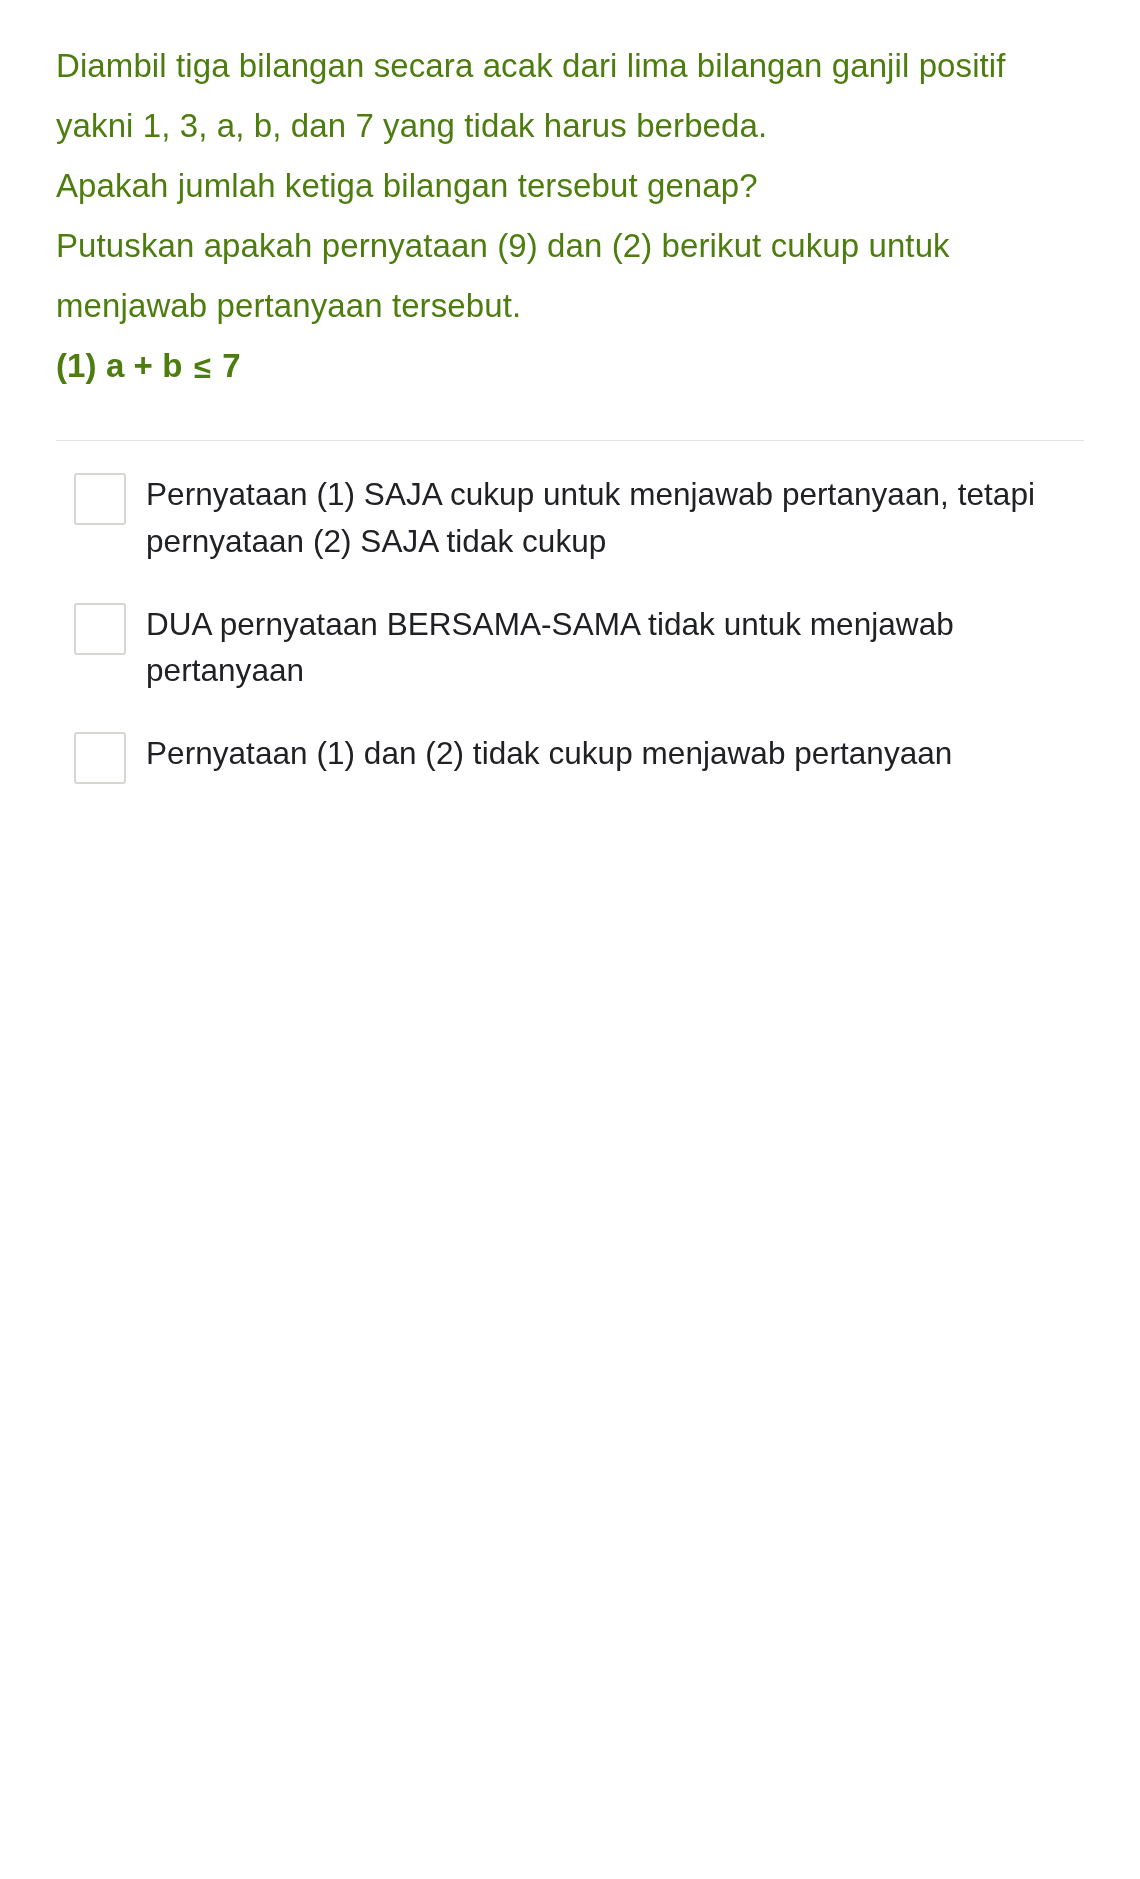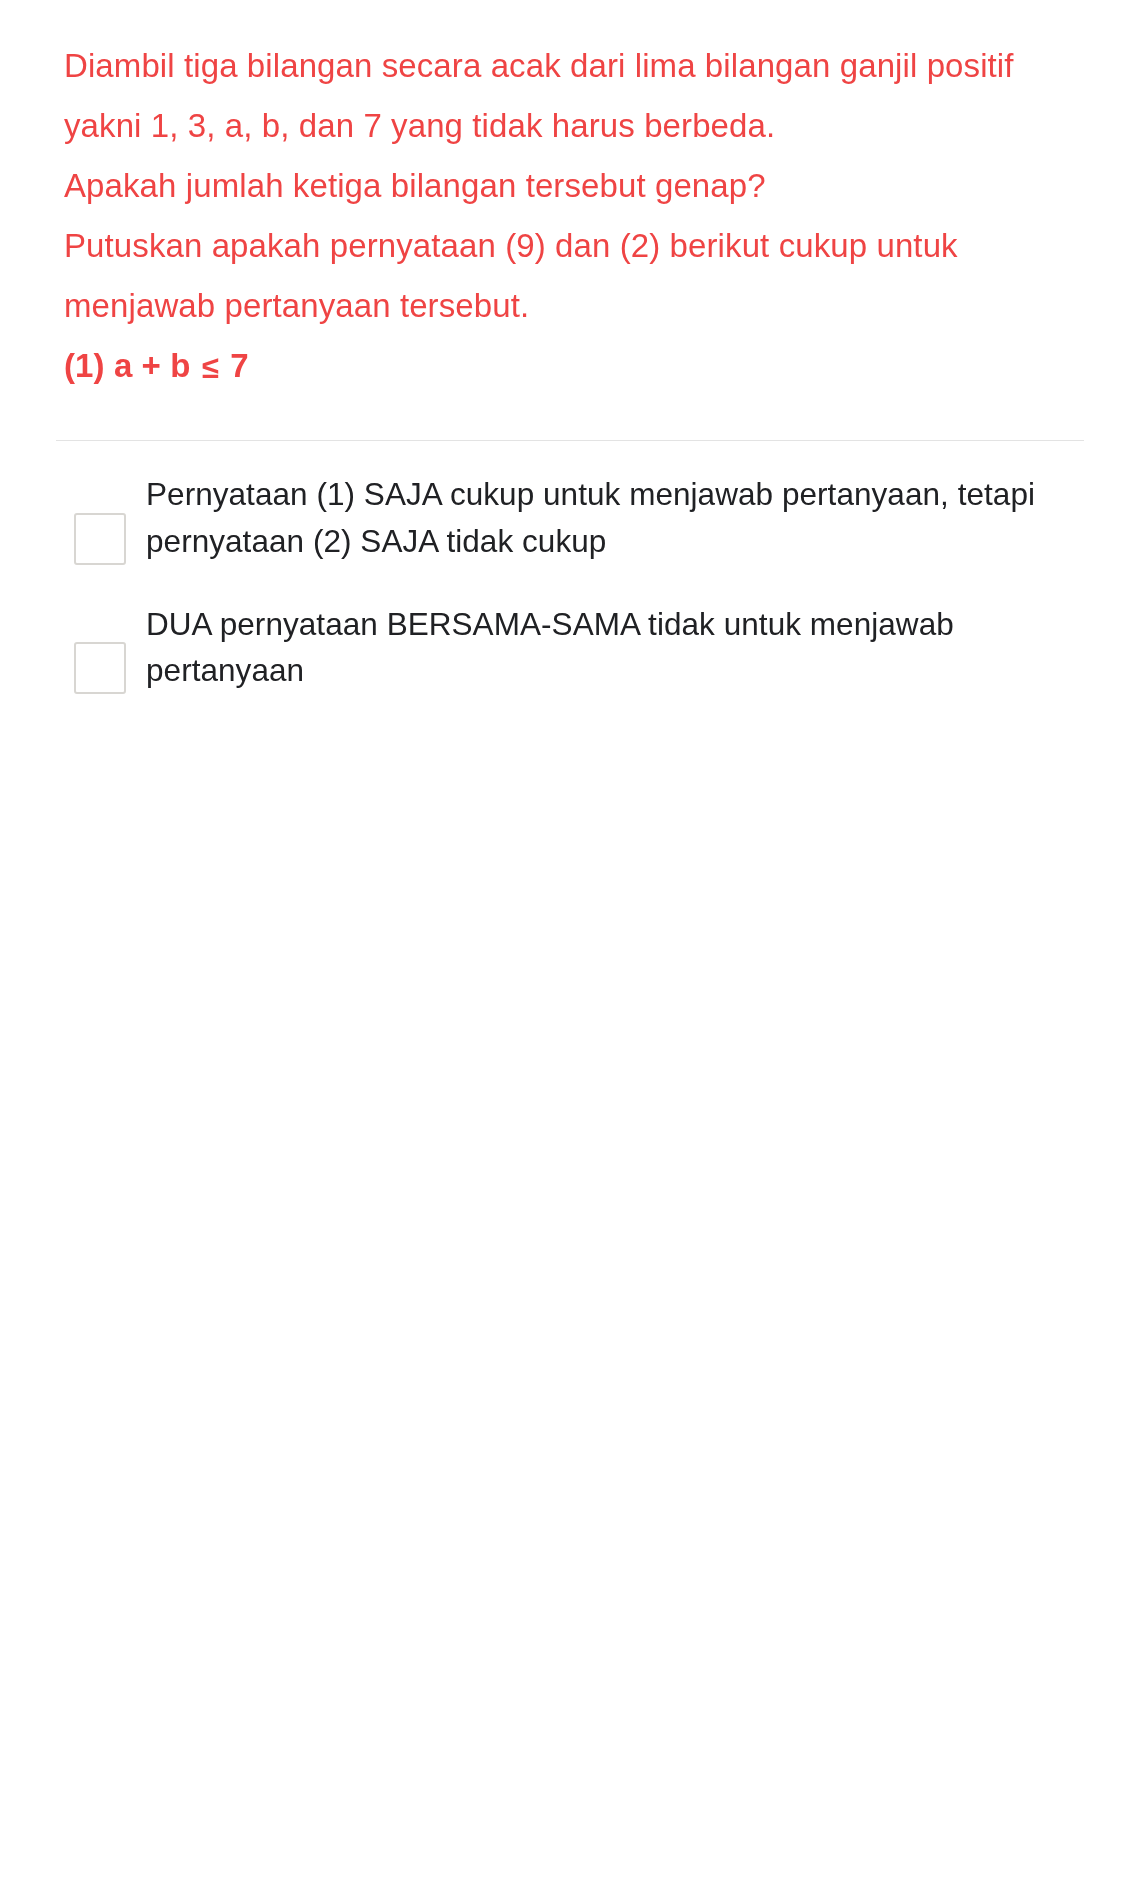--- a/index.html
+++ b/index.html
@@ -15,23 +15,22 @@
     -webkit-font-smoothing: antialiased;
   }
   .page {
     width: 1140px;
     box-sizing: border-box;
     padding: 36px 56px 40px 56px;
   }
   .question {
     font-size: 33px;
     line-height: 1.82;
-    color: #ef4444;
+    color: #4d7c0f;
     letter-spacing: 0.1px;
-    margin-left: 8px;
   }
   .q-line {
     display: block;
     font-weight: bold;
   }
   .q-para {
     display: block;
   }
   .ineq {
     font-size: 31px;
@@ -44,21 +43,21 @@
     border: 0;
     border-top: 1px solid #e3e3e3;
     width: 100%;
   }
   .options {
     display: block;
     padding: 0 0 0 18px;
   }
   .option {
     display: flex;
-    align-items: flex-end;
+    align-items: flex-start;
     gap: 20px;
     margin-bottom: 34px;
   }
   .option:last-child {
     margin-bottom: 0;
   }
   .checkbox {
     flex: 0 0 auto;
     width: 52px;
     height: 52px;
@@ -98,15 +97,19 @@
       <span class="option-label">Pernyataan (1) SAJA cukup untuk menjawab pertanyaan, tetapi pernyataan (2) SAJA tidak cukup</span>
     </div>
 
 
     <div class="option">
       <span class="checkbox"></span>
       <span class="option-label">DUA pernyataan BERSAMA-SAMA tidak untuk menjawab pertanyaan</span>
     </div>
 
 
+    <div class="option">
+      <span class="checkbox"></span>
+      <span class="option-label">Pernyataan (1) dan (2) tidak cukup menjawab pertanyaan</span>
+    </div>
 
   </div>
 </div>
 
 </body></html>

